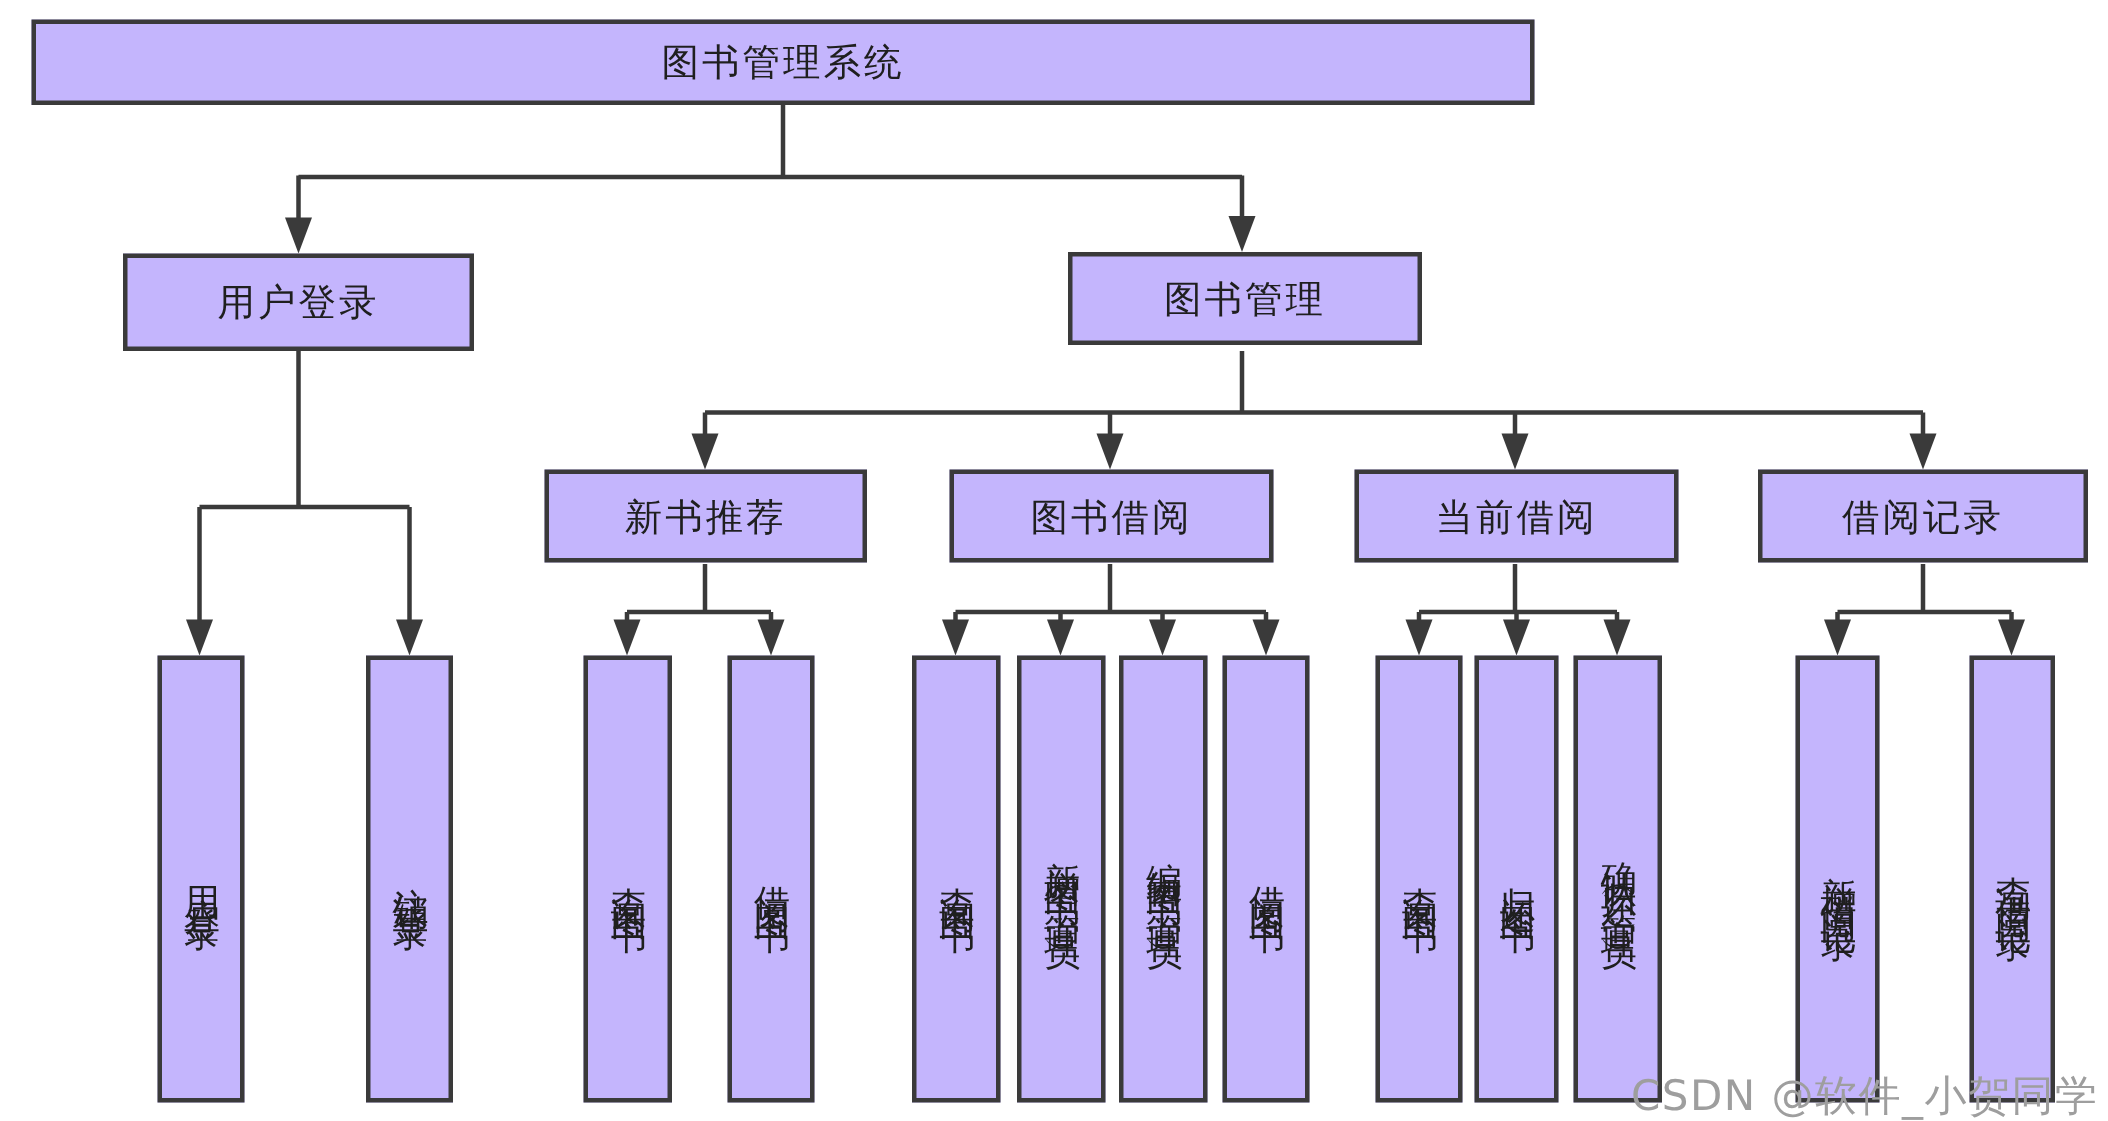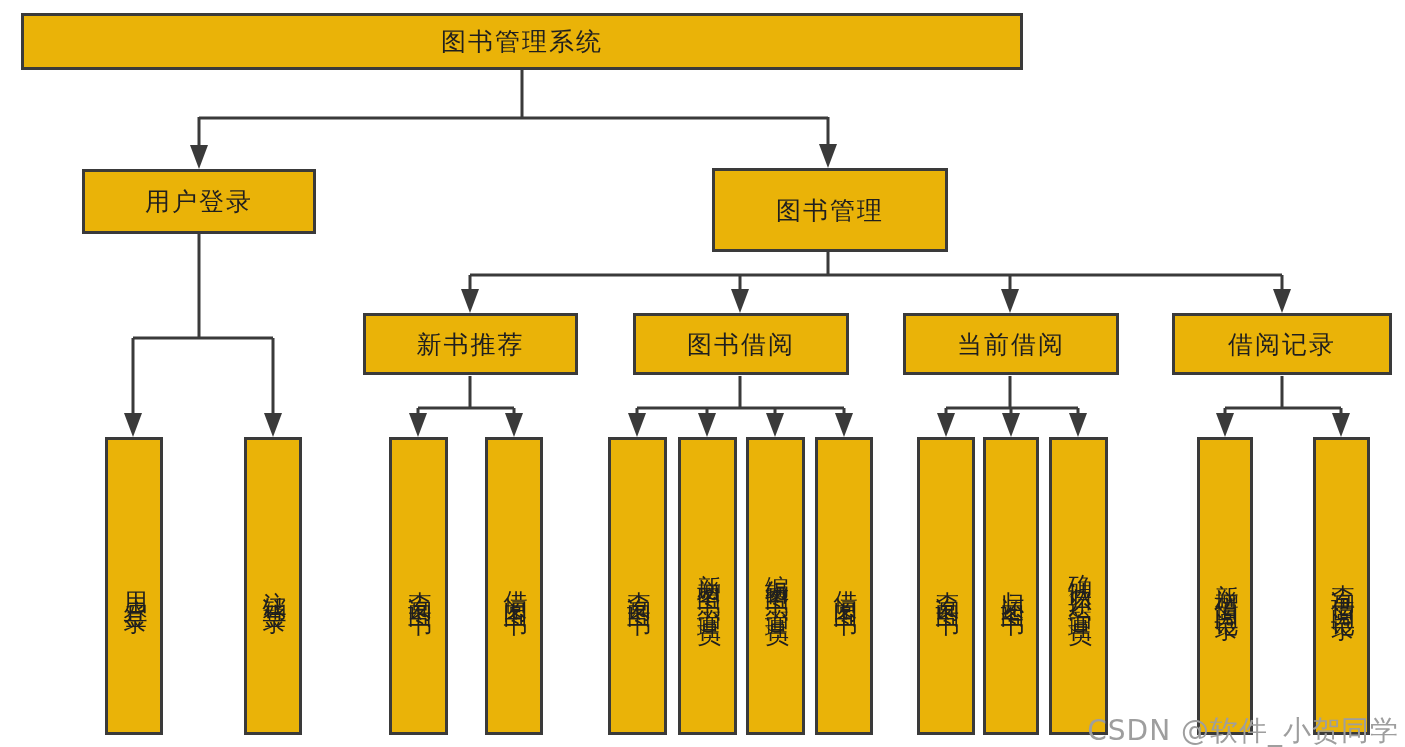--- a/index.html
+++ b/index.html
@@ -18,27 +18,26 @@
   #wires {
     position: absolute;
     left: 0;
     top: 0;
     pointer-events: none;
   }
   .box {
     position: absolute;
     box-sizing: border-box;
     border: 3px solid #3a3a3a;
-    background: #eab308;
+    background: #c4b5fd;
     display: flex;
     align-items: center;
     justify-content: center;
     color: #1f1f1f;
     text-align: center;
-    font-family: Liberation Mono, monospace;
   }
   .hbox {
     font-size: 25px;
     letter-spacing: 2px;
     white-space: nowrap;
   }
   .leaf {
     top: 437px;
     height: 298px;
     writing-mode: vertical-rl;
@@ -93,21 +92,21 @@
       <polygon points="1002,413 1020,413 1011,437"></polygon>
       <polygon points="1069,413 1087,413 1078,437"></polygon>
       <polygon points="1216,413 1234,413 1225,437"></polygon>
       <polygon points="1332,413 1350,413 1341,437"></polygon>
     </g>
   </svg>
 
   <div class="box hbox" style="left:21px;top:13px;width:1002px;height:57px">图书管理系统</div>
 
   <div class="box hbox" style="left:82px;top:169px;width:234px;height:65px">用户登录</div>
-  <div class="box hbox" style="left:712px;top:168px;width:236px;height:84px">图书管理</div>
+  <div class="box hbox" style="left:712px;top:168px;width:236px;height:62px">图书管理</div>
 
   <div class="box hbox" style="left:633px;top:313px;width:216px;height:62px">图书借阅</div>
   <div class="box hbox" style="left:363px;top:313px;width:215px;height:62px">新书推荐</div>
   <div class="box hbox" style="left:1172px;top:313px;width:220px;height:62px">借阅记录</div>
   <div class="box hbox" style="left:903px;top:313px;width:216px;height:62px">当前借阅</div>
 
   <div class="box leaf" style="left:105px;width:58px">用户登录</div>
   <div class="box leaf" style="left:244px;width:58px">注销登录</div>
 
   <div class="box leaf" style="left:389px;width:59px">查询图书</div>

